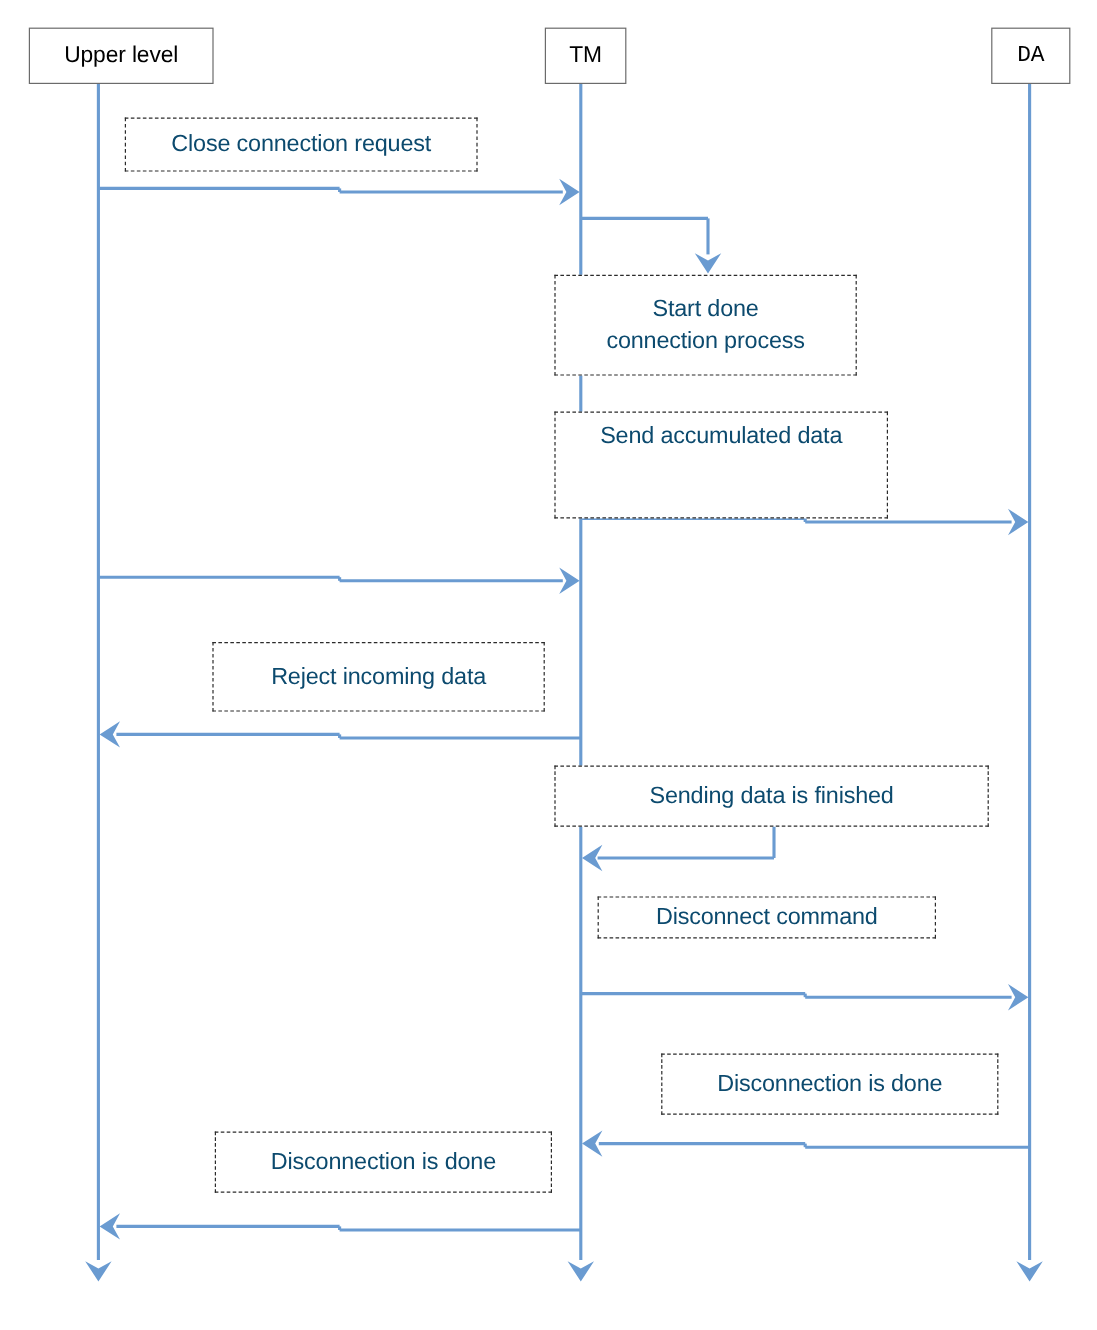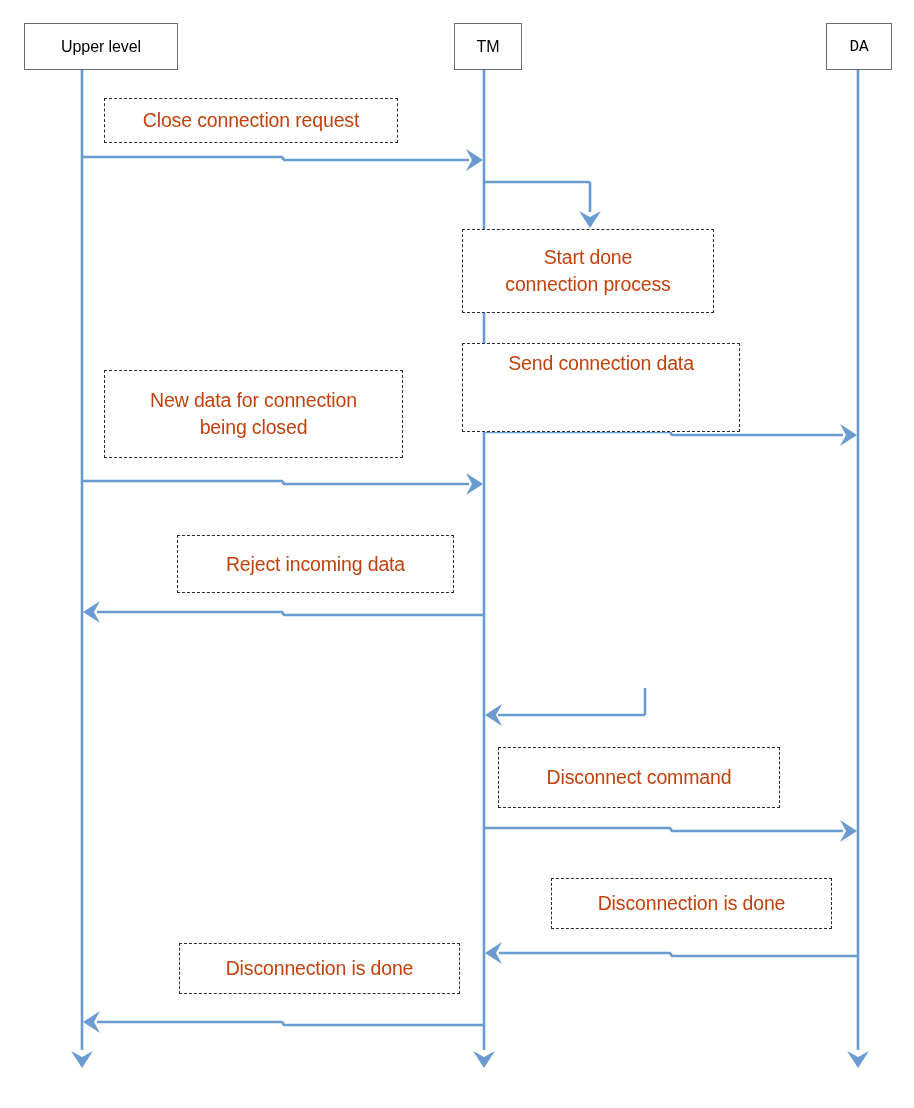--- a/index.html
+++ b/index.html
@@ -9,32 +9,32 @@
   #svg-layer{position:absolute;left:0;top:0;width:914px;height:1108px;}
 
   .actor-box{
     position:absolute;
     box-sizing:border-box;
     border:1.6px solid #6b6b6b;
     background:#ffffff;
     display:flex;
     align-items:center;
     justify-content:center;
-    font-size:16px;
+    font-size:19px;
     color:#000000;
     line-height:1;
     letter-spacing:-0.1px;
   }
 
   .note{
     position:absolute;
     box-sizing:border-box;
     border:1.6px dashed #2b2b2b;
     background:#ffffff;
-    color:#c2410c;
+    color:#0c4a6e;
     font-size:19.5px;
     line-height:27px;
     text-align:center;
     display:flex;
     justify-content:center;
     padding:6px 10px 0 10px;
     letter-spacing:-0.15px;
     white-space:pre-line;
   }
   .note.top{align-items:flex-start;}
@@ -94,21 +94,20 @@
   <div class="actor-box" id="actor-tm" style="left: 454px; top: 23px; width: 68px; height: 47px;">
     <span>TM</span>
   </div>
   <div class="actor-box" id="actor-da" style="left: 826px; top: 23px; width: 66px; height: 47px; font-family: Liberation Mono, monospace;">
     <span>DA</span>
   </div>
 
   <div class="note mid" id="note-n1" style="left: 104px; top: 98px; width: 294px; height: 45px;"><span>Close connection request</span></div>
   <div class="note mid" id="note-n2" style="left: 462px; top: 229px; width: 252px; height: 84px;"><span>Start done
 connection process</span></div>
-  <div class="note top" id="note-n3" style="left: 462px; top: 343px; width: 278px; height: 89px;"><span>Send connection data</span></div>
-  <div class="note mid" id="note-n4" style="left: 104px; top: 370px; width: 299px; height: 88px;"><span>New data for connection
-being closed</span></div>
+  <div class="note top" id="note-n3" style="left: 462px; top: 343px; width: 278px; height: 89px;"><span>Send accumulated data</span></div>
   <div class="note mid" id="note-n5" style="left: 177px; top: 535px; width: 277px; height: 58px;"><span>Reject incoming data</span></div>
-  <div class="note mid" id="note-n7" style="left: 498px; top: 747px; width: 282px; height: 61px;"><span>Disconnect command</span></div>
+  <div class="note mid" id="note-n6" style="left: 462px; top: 638px; width: 362px; height: 51px;"><span>Sending data is finished</span></div>
+  <div class="note mid" id="note-n7" style="left: 498px; top: 747px; width: 282px; height: 35px;"><span>Disconnect command</span></div>
   <div class="note mid" id="note-n8" style="left: 551px; top: 878px; width: 281px; height: 51px;"><span>Disconnection is done</span></div>
   <div class="note mid" id="note-n9" style="left: 179px; top: 943px; width: 281px; height: 51px;"><span>Disconnection is done</span></div>
 
 </div>
 
 </body></html>

